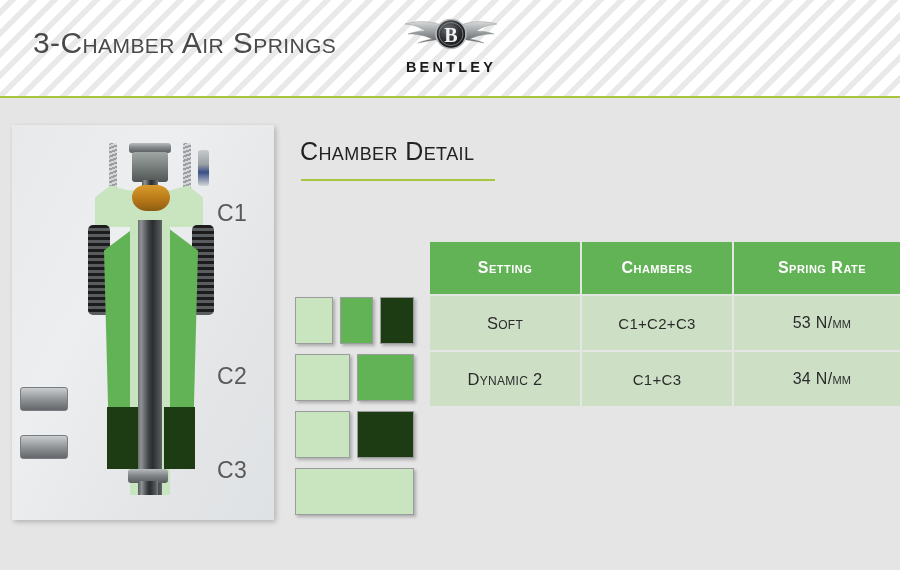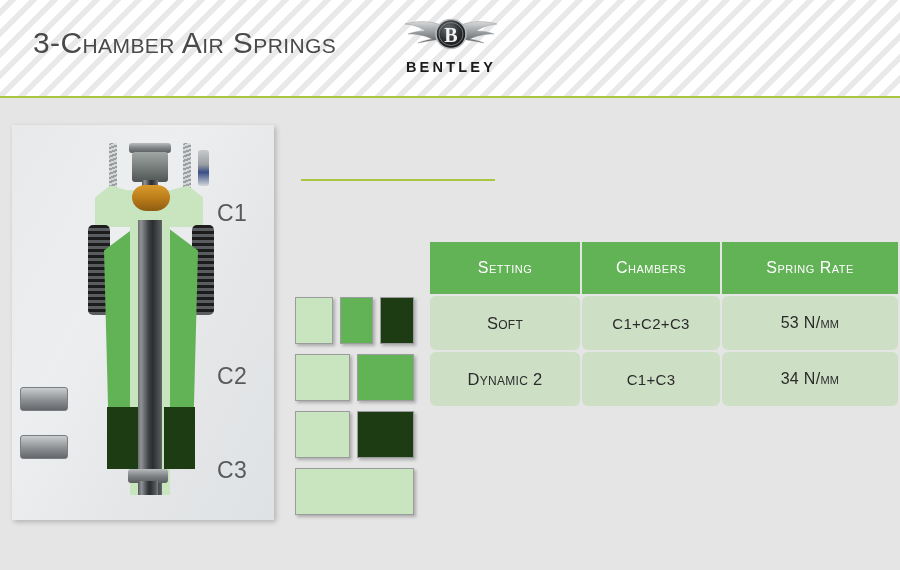--- a/index.html
+++ b/index.html
@@ -187,35 +187,34 @@
     left: 428px; top: 240px;
     width: 452px;
     border-collapse: separate;
     border-spacing: 2px 2px;
     table-layout: fixed;
   }
   #spec-table th {
     background: #62b256;
     color: #ffffff;
     font-size: 16px;
-    font-weight: normal;
+    font-weight: bold;
     font-variant: small-caps;
     letter-spacing: 0.5px;
     height: 52px;
     text-align: center;
     vertical-align: middle;
   }
   #spec-table td {
     height: 54px;
     text-align: center;
     vertical-align: middle;
     font-size: 15px;
     color: #2b2b2b;
     letter-spacing: 0.3px;
-    border-radius: 6px;
   }
   #spec-table td.cell-setting { font-variant: small-caps; font-size: 16.5px; }
   #spec-table td.cell-rate    { font-variant: small-caps; font-size: 16px; }
   tr.row-shade-dark  td { background: #cde0c6; }
   tr.row-shade-light td { background: #e7f1e4; }
 </style>
 </head>
 <body>
 
 <div id="slide">
@@ -285,20 +284,21 @@
       <div class="bolt-head" style="left:8px; top:310px; width:48px; height:24px;"></div>
       <div class="mount-ring" style="left:116px; top:344px; width:40px; height:14px;"></div>
       <div class="metal-rod" style="left:126px; top:356px; width:20px; height:14px;"></div>
     </div>
   </div>
 
   <div class="chamber-label" style="left:217px; top:200px;">C1</div>
   <div class="chamber-label" style="left:217px; top:363px;">C2</div>
   <div class="chamber-label" style="left:217px; top:457px;">C3</div>
 
+  <div id="chamber-detail-heading">Chamber Detail</div>
   <div id="chamber-detail-rule"></div>
 
   <div id="swatch-legend">
 
     <div class="swatch-row" style="top:0px; height:47px;">
       <div class="swatch sw-c1" style="width:38px; margin-right:7px;"></div>
       <div class="swatch sw-c2" style="width:33px; margin-right:7px;"></div>
       <div class="swatch sw-c3" style="width:34px;"></div>
     </div>
 
@@ -314,21 +314,21 @@
 
     <div class="swatch-row" style="top:171px; height:47px;">
       <div class="swatch sw-c1" style="width:119px;"></div>
     </div>
   </div>
 
   <table id="spec-table">
     <thead>
       <tr>
         <th style="width:150px;">Setting</th>
-        <th style="width:138px;text-align:center;">Chambers</th>
+        <th style="width:150px;text-align:center;">Chambers</th>
         <th style="width:176px;">Spring Rate</th>
       </tr>
     </thead>
     <tbody>
       <tr class="row-shade-dark">
         <td class="cell-setting">Soft</td>
         <td class="cell-chambers">C1+C2+C3</td>
         <td class="cell-rate">53 N/mm</td>
       </tr>
       <tr class="row-shade-dark">

